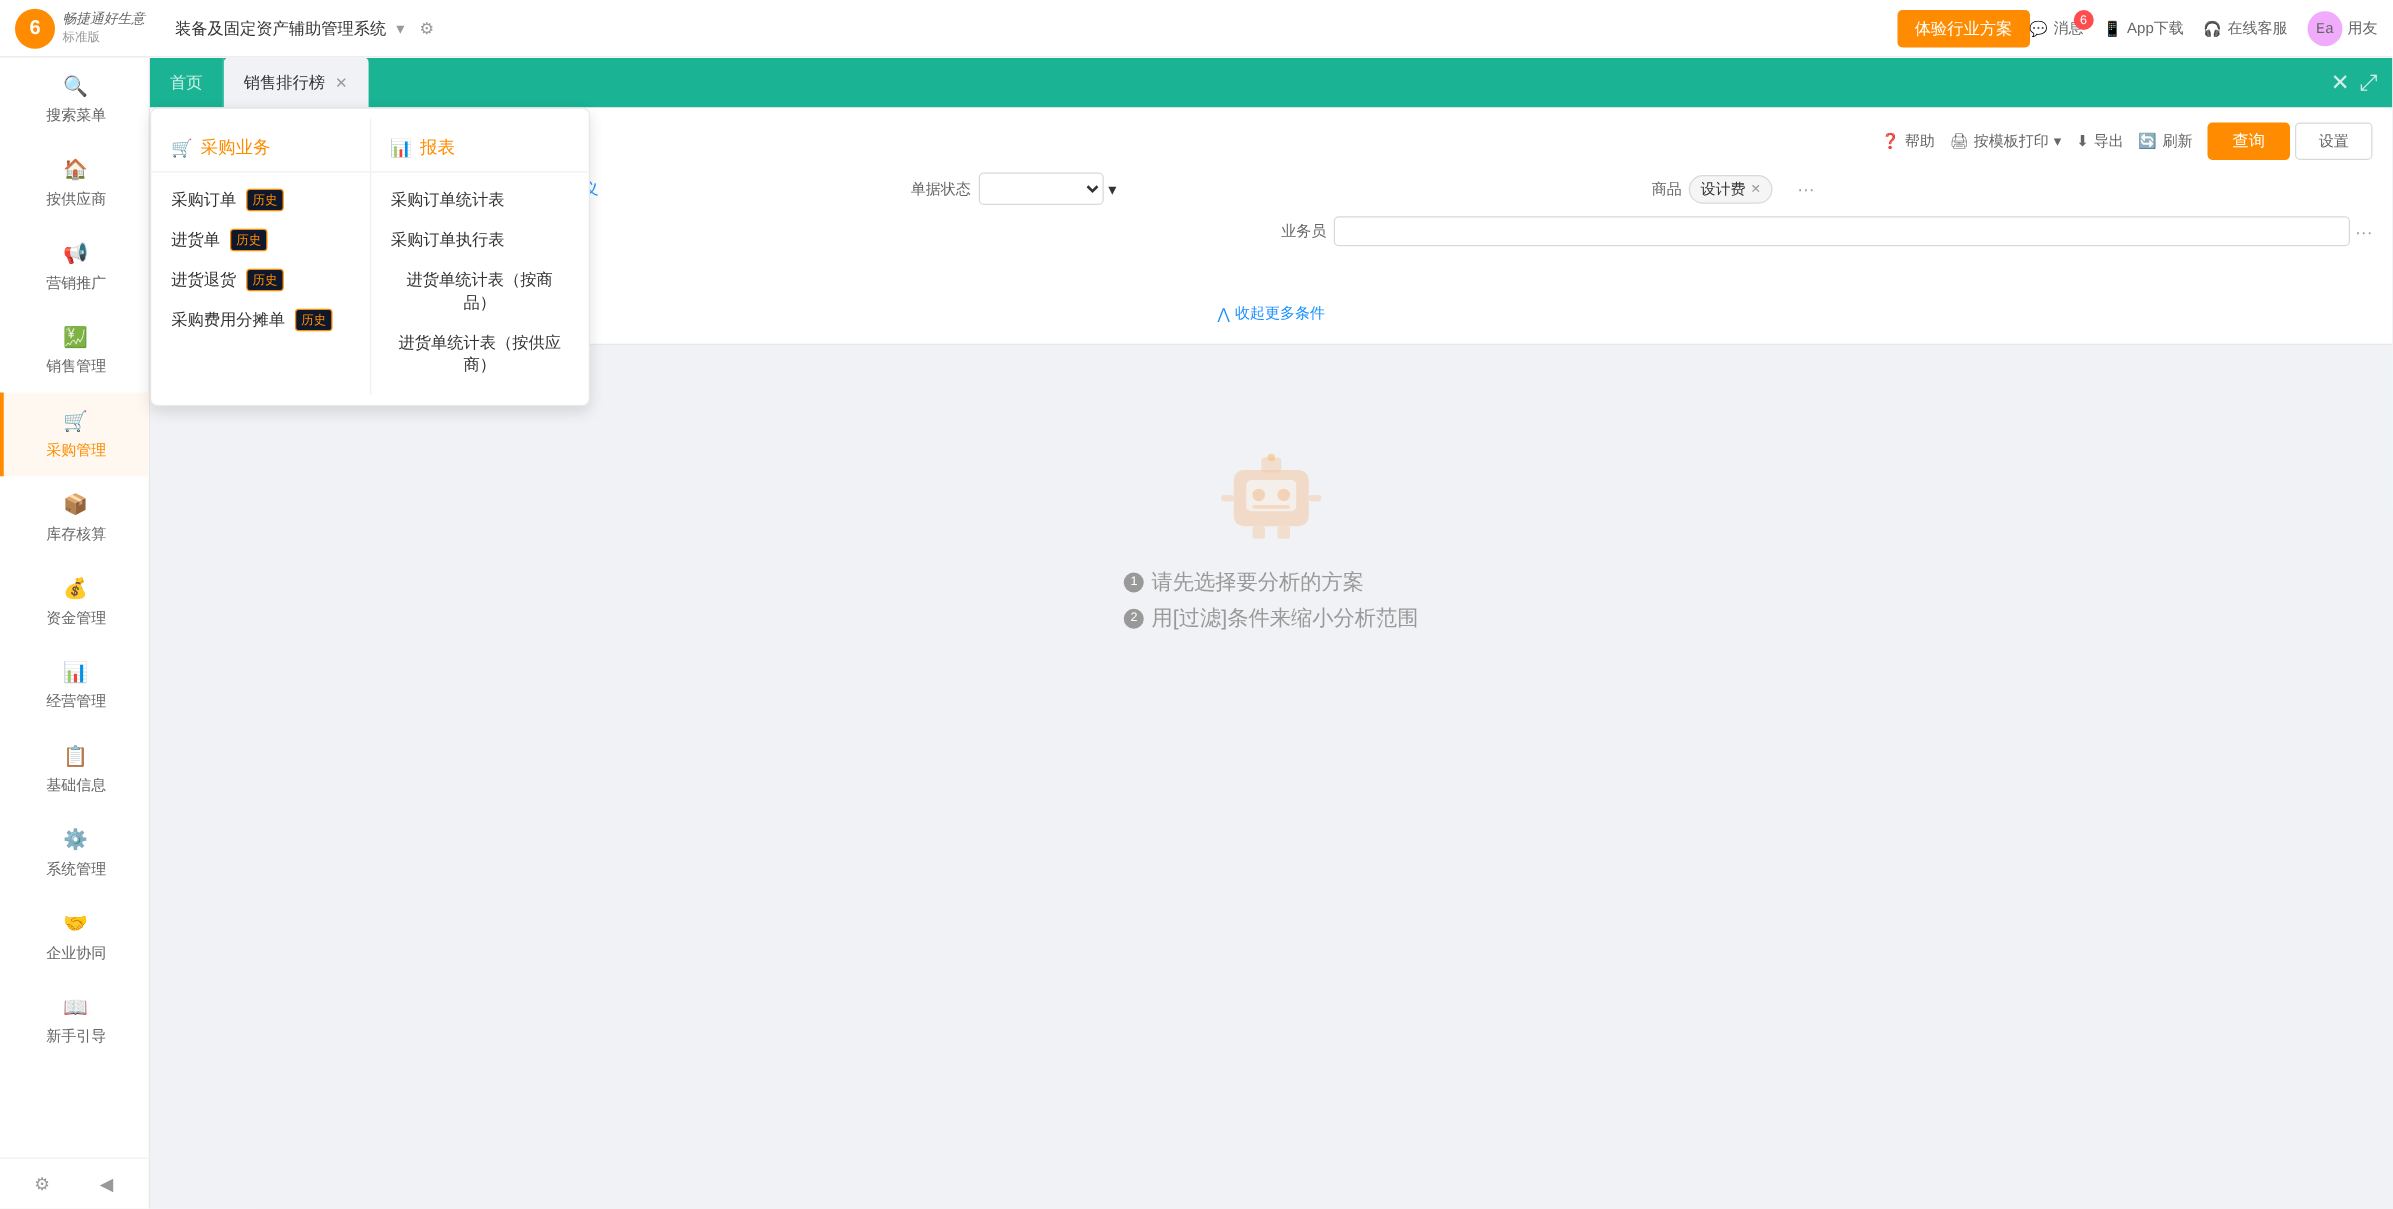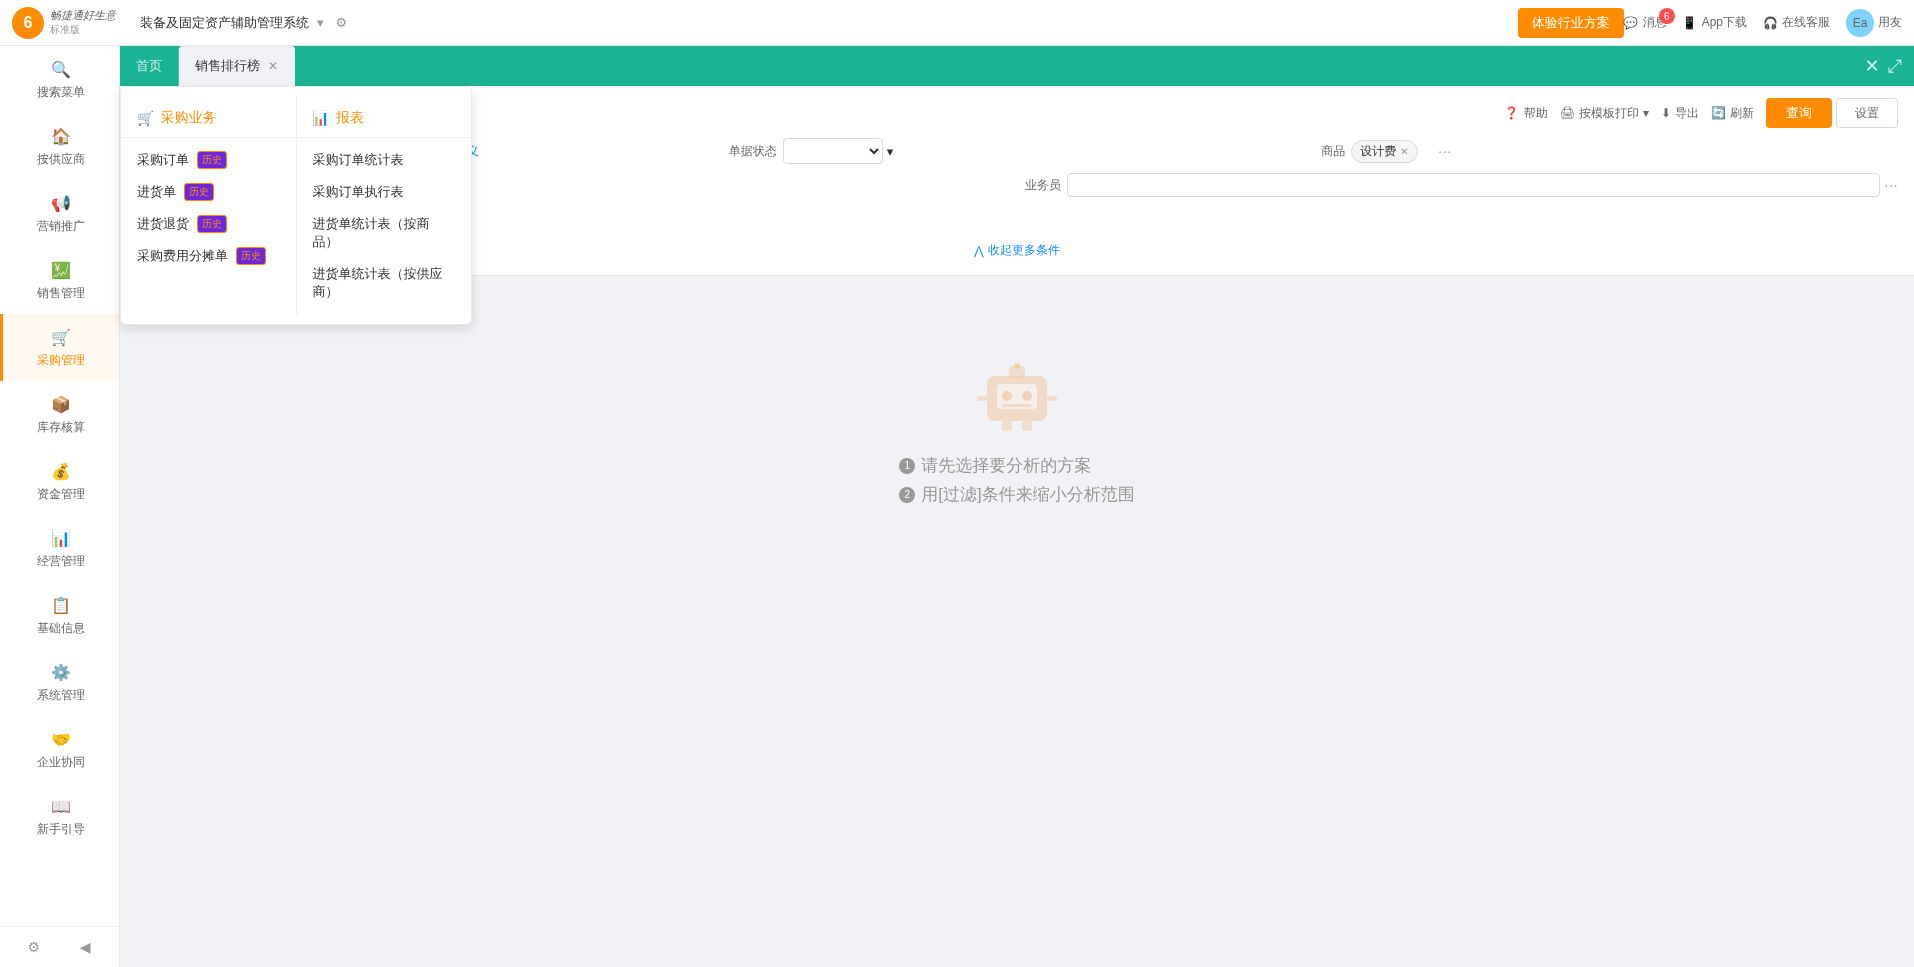--- a/index.html
+++ b/index.html
@@ -80,27 +80,28 @@
       display: flex;
       align-items: center;
       justify-content: center;
       position: absolute;
       top: -6px;
       right: -8px;
     }
     .user-avatar {
       width: 28px;
       height: 28px;
-      background: #7dd3fc;
+      background: #f0abfc;
       border-radius: 50%;
       display: flex;
       align-items: center;
       justify-content: center;
       font-size: 12px;
       color: #666;
+      font-family: Liberation Mono, monospace;
     }
 
     
     .main-layout {
       display: flex;
       margin-top: 46px;
       height: calc(100vh - 46px);
     }
 
     
@@ -360,23 +361,24 @@
       border-right: 1px solid #f0f0f0;
     }
     .dropdown-item {
       display: flex;
       align-items: center;
       padding: 7px 16px;
       cursor: pointer;
       font-size: 13px;
       color: #333;
       gap: 8px;
+      text-align: center;
     }
     .hist-badge {
-      background: #6d28d9;
+      background: #0f172a;
       border: 1px solid #ff8c00;
       color: #ff8c00;
       font-size: 10px;
       border-radius: 3px;
       padding: 1px 4px;
     }
 
     
     .empty-state {
       display: flex;

